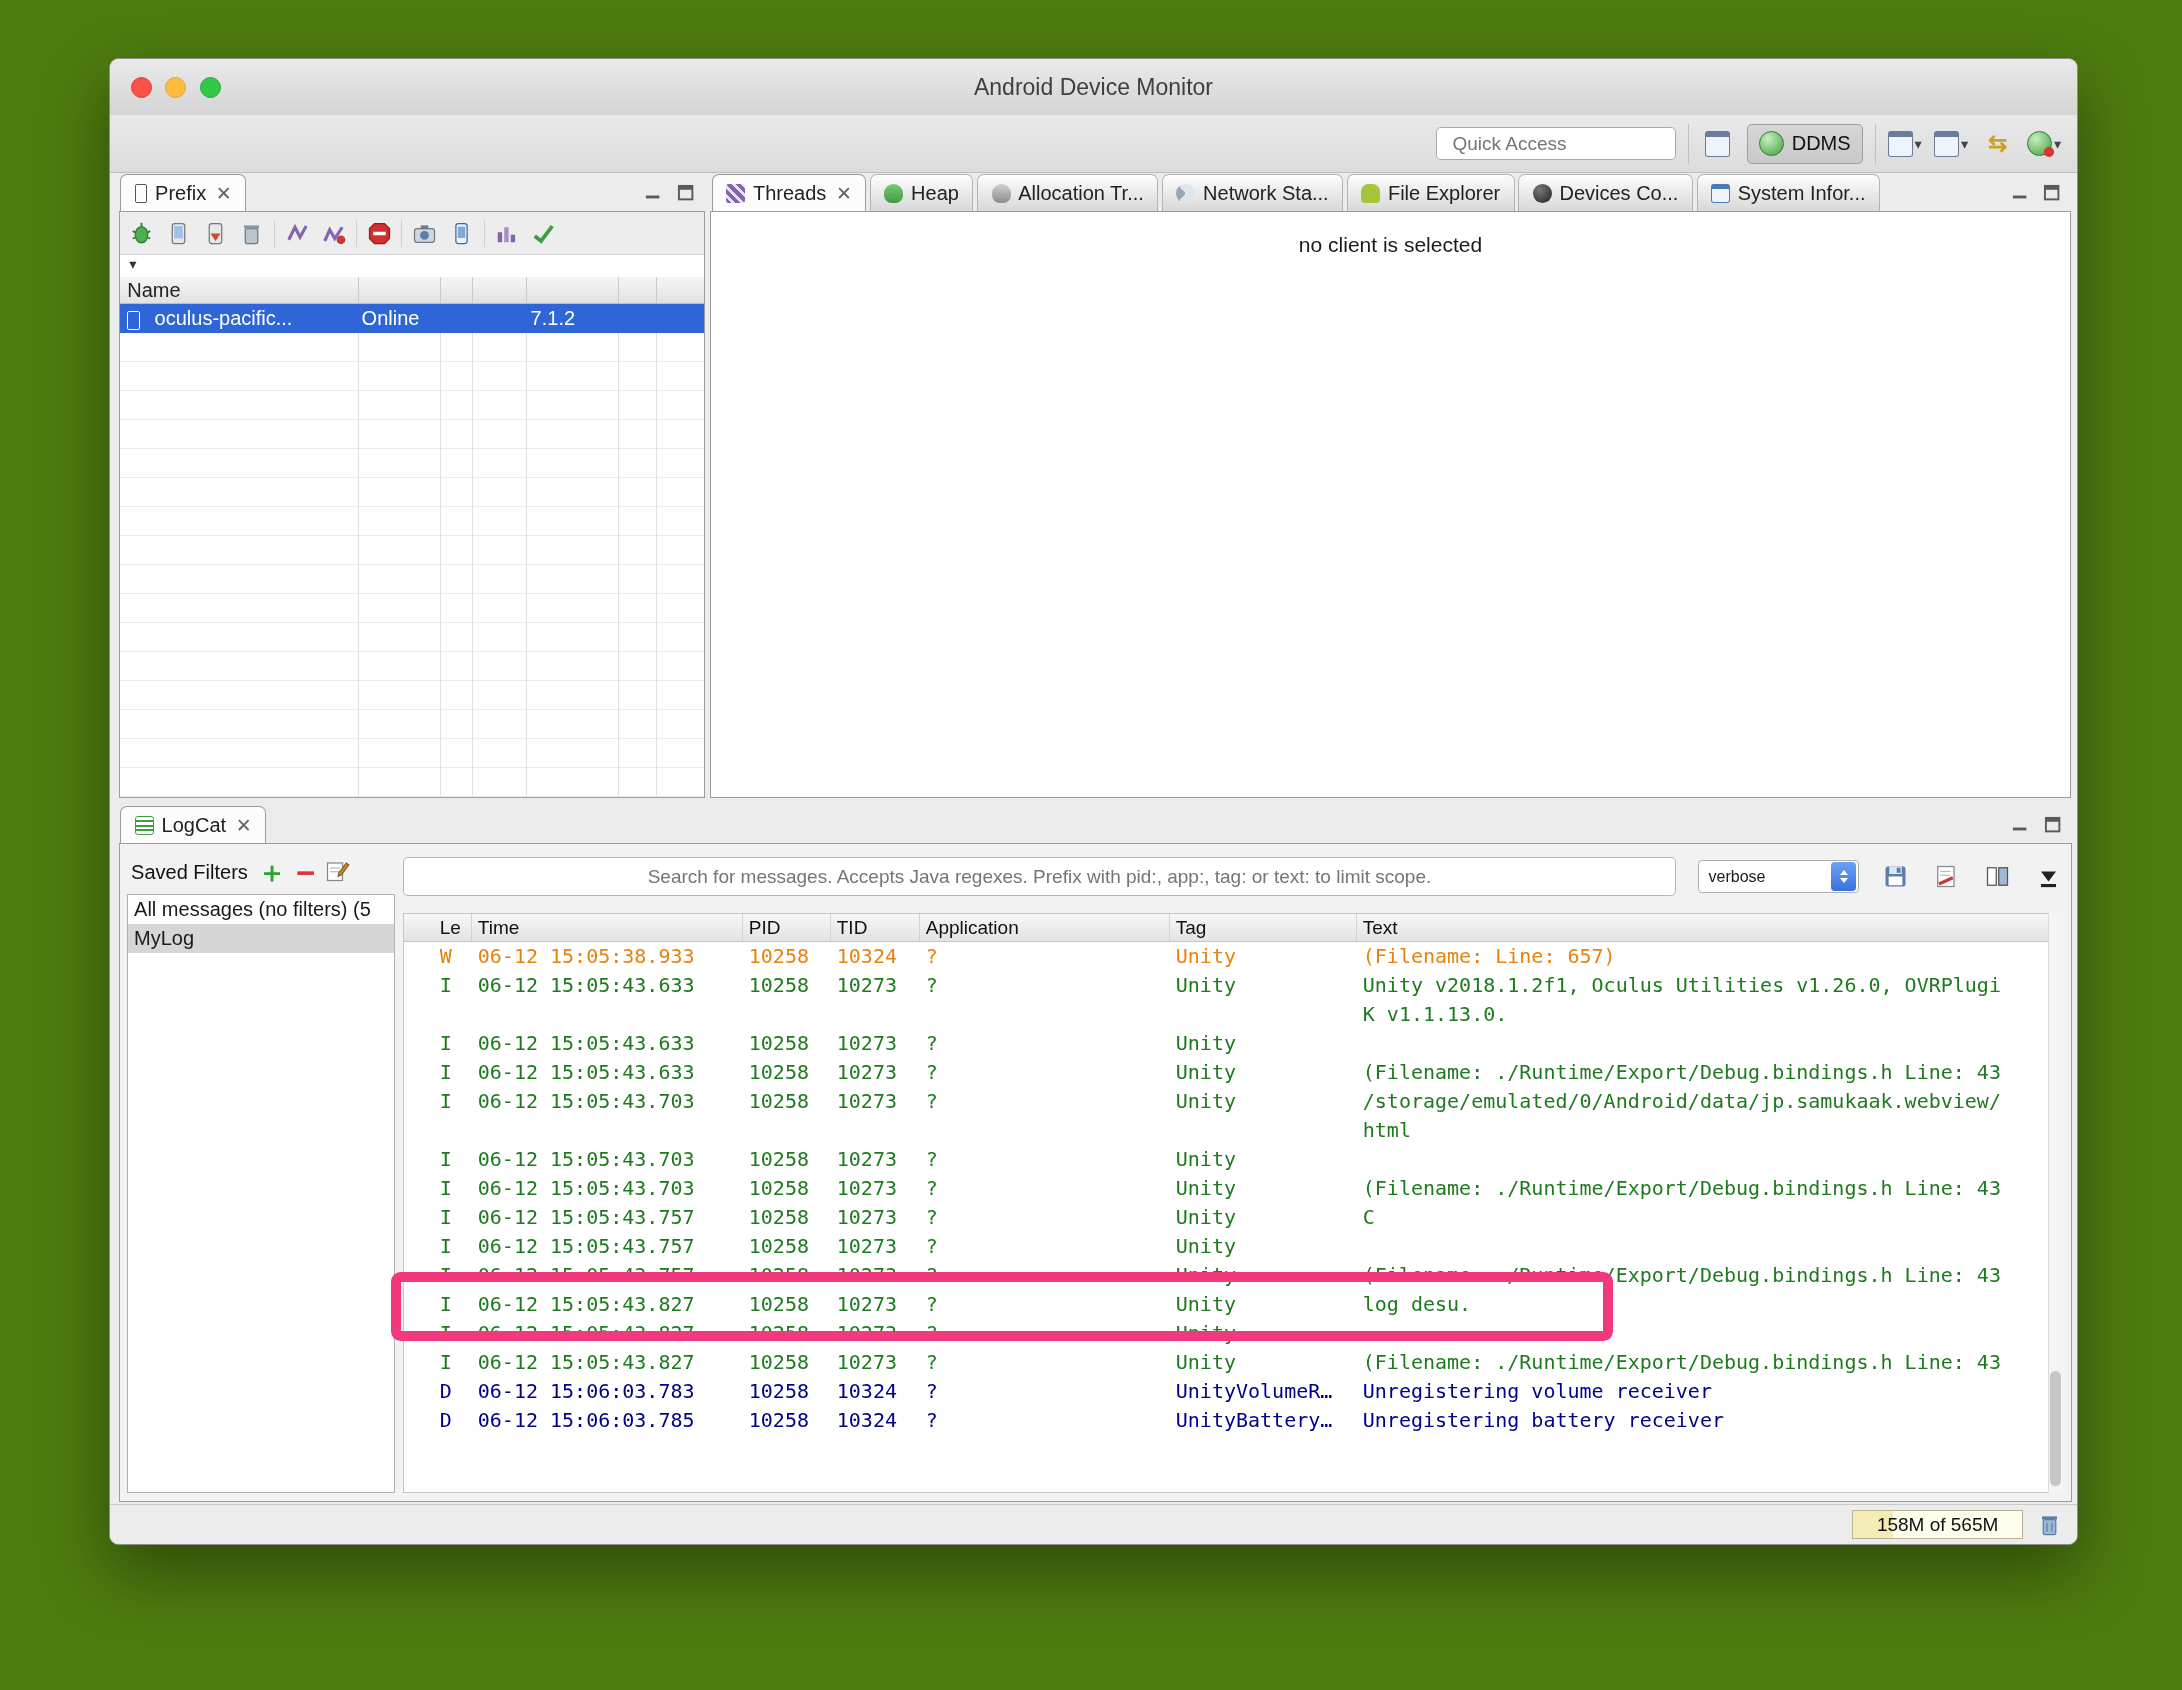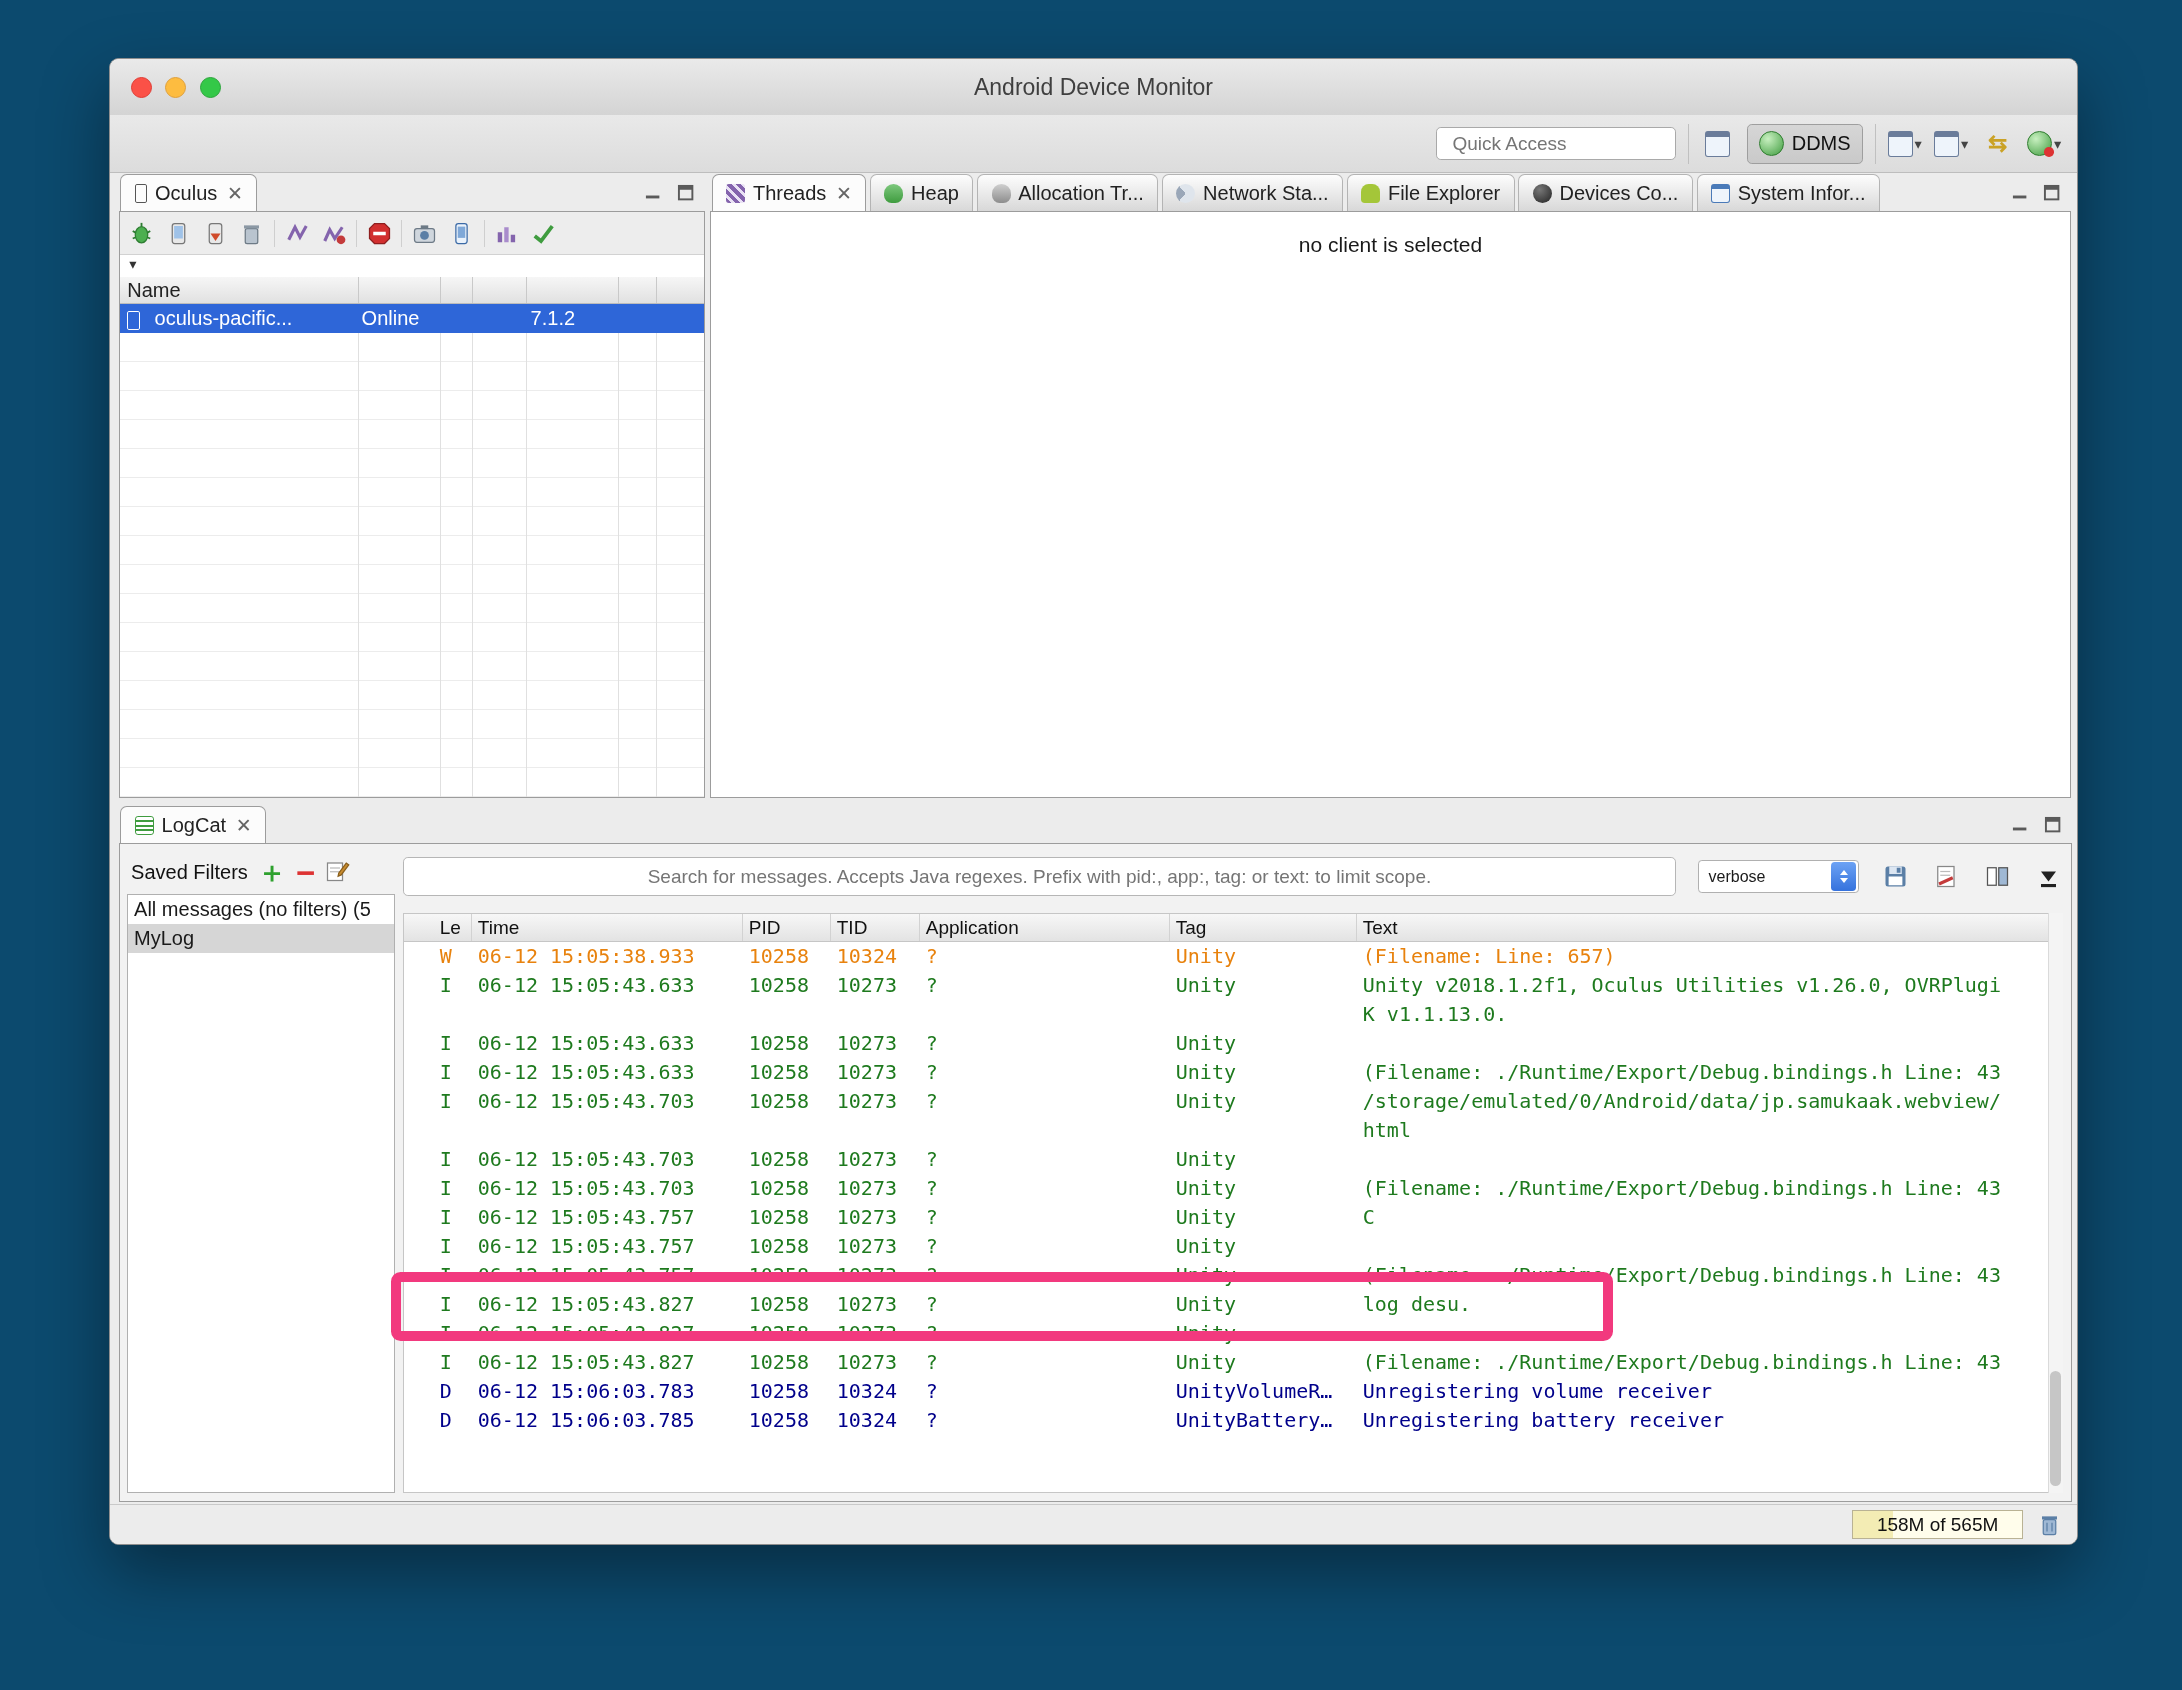--- a/index.html
+++ b/index.html
@@ -1,16 +1,16 @@
 <!DOCTYPE html>
 <html><head>
 <meta charset="utf-8">
 <style>
   html,body{margin:0;padding:0;background:#fff;}
-  .screen{position:relative;width:2183px;height:1691px;background:#0c4a6e;overflow:hidden;
+  .screen{position:relative;width:2183px;height:1691px;background:#4d7c0f;overflow:hidden;
           font-family:"Liberation Sans",sans-serif;color:#1a1a1a;text-decoration:underline;}
   .window{position:absolute;left:109px;top:58px;width:1969px;height:1487px;background:#ececec;
           border:1px solid #8e8e8e;border-radius:9.6px;box-shadow:0 27px 67px rgba(0,0,0,.40);box-sizing:border-box;}
   
   .titlebar{position:absolute;left:0;top:0;right:0;height:56px;border-radius:8.6px 8.6px 0 0;
             background:linear-gradient(#eaeaea,#d4d4d4);border-bottom:1px solid #b0b0b0;}
   .lights{position:absolute;left:21px;top:18px;display:flex;gap:13.4px;}
   .light{width:19px;height:19px;border-radius:50%;}
   .l-red{background:#fb5147;border:1px solid #e03c34;}
   .l-yellow{background:#fdbc40;border:1px solid #dfa03c;}
@@ -157,21 +157,21 @@
       <div class="tb-icon">
           <span class="sphere sphere-red"></span>
           <span class="chev">▾</span>
         </div>
     </div>
 
     <div class="panel" style="left:8.6px;top:115px;width:586px;height:624px;">
       <div class="tabbar">
         <div class="tab sel">
           <span class="phone-glyph" style="border-color:#555;"></span>
-          <span>Oculus</span>
+          <span>Prefix</span>
           <span class="close">✕</span>
         </div>
         <div class="minmax">
           <span class="mm">
             <svg width="17.3" height="17.3" viewBox="0 0 18 18">
                 <rect x="2" y="12" width="14" height="3" fill="#5a5a5a"></rect>
               </svg>
             </span>
           <span class="mm">
             <svg width="17.3" height="17.3" viewBox="0 0 18 18">

